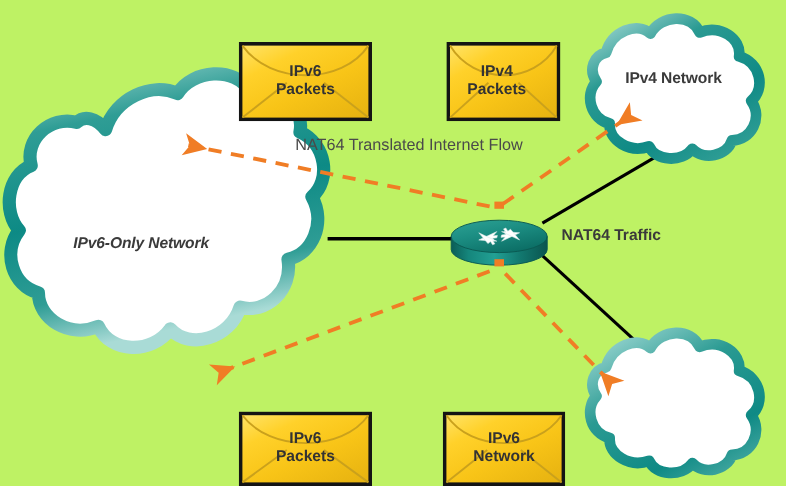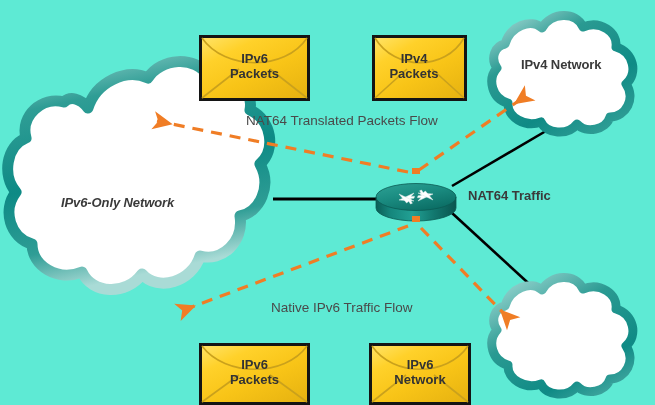--- a/index.html
+++ b/index.html
@@ -8,21 +8,21 @@
     padding: 0;
     background: #ffffff;
   }
   body {
     font-family: "Liberation Sans", sans-serif;
   }
   #diagram-root {
     position: relative;
     width: 655px;
     height: 405px;
-    background: #5eead4;
+    background: #bef264;
     overflow: hidden;
   }
   #diagram-svg {
     position: absolute;
     left: 0;
     top: 0;
     width: 655px;
     height: 405px;
   }
   .lbl {
@@ -279,17 +279,16 @@
     </div>
   </div>
 
   <div class="lbl cloud-label" style="left:61px; top:195px;font-style:italic;">IPv6-Only Network</div>
 
   <div class="lbl cloud-label" style="left:521px; top:57px;">IPv4 Network</div>
 
 
   <div class="lbl router-label" style="left:468px; top:188px;">NAT64 Traffic</div>
 
-  <div class="lbl flow-label" style="left:246px; top:113px;">NAT64 Translated Packets Flow</div>
-
-  <div class="lbl flow-label" style="left:271px; top:300px;">Native IPv6 Traffic Flow</div>
+  <div class="lbl flow-label" style="left:246px; top:113px;">NAT64 Translated Internet Flow</div>
+
 
 </div>
 
 </body></html>

